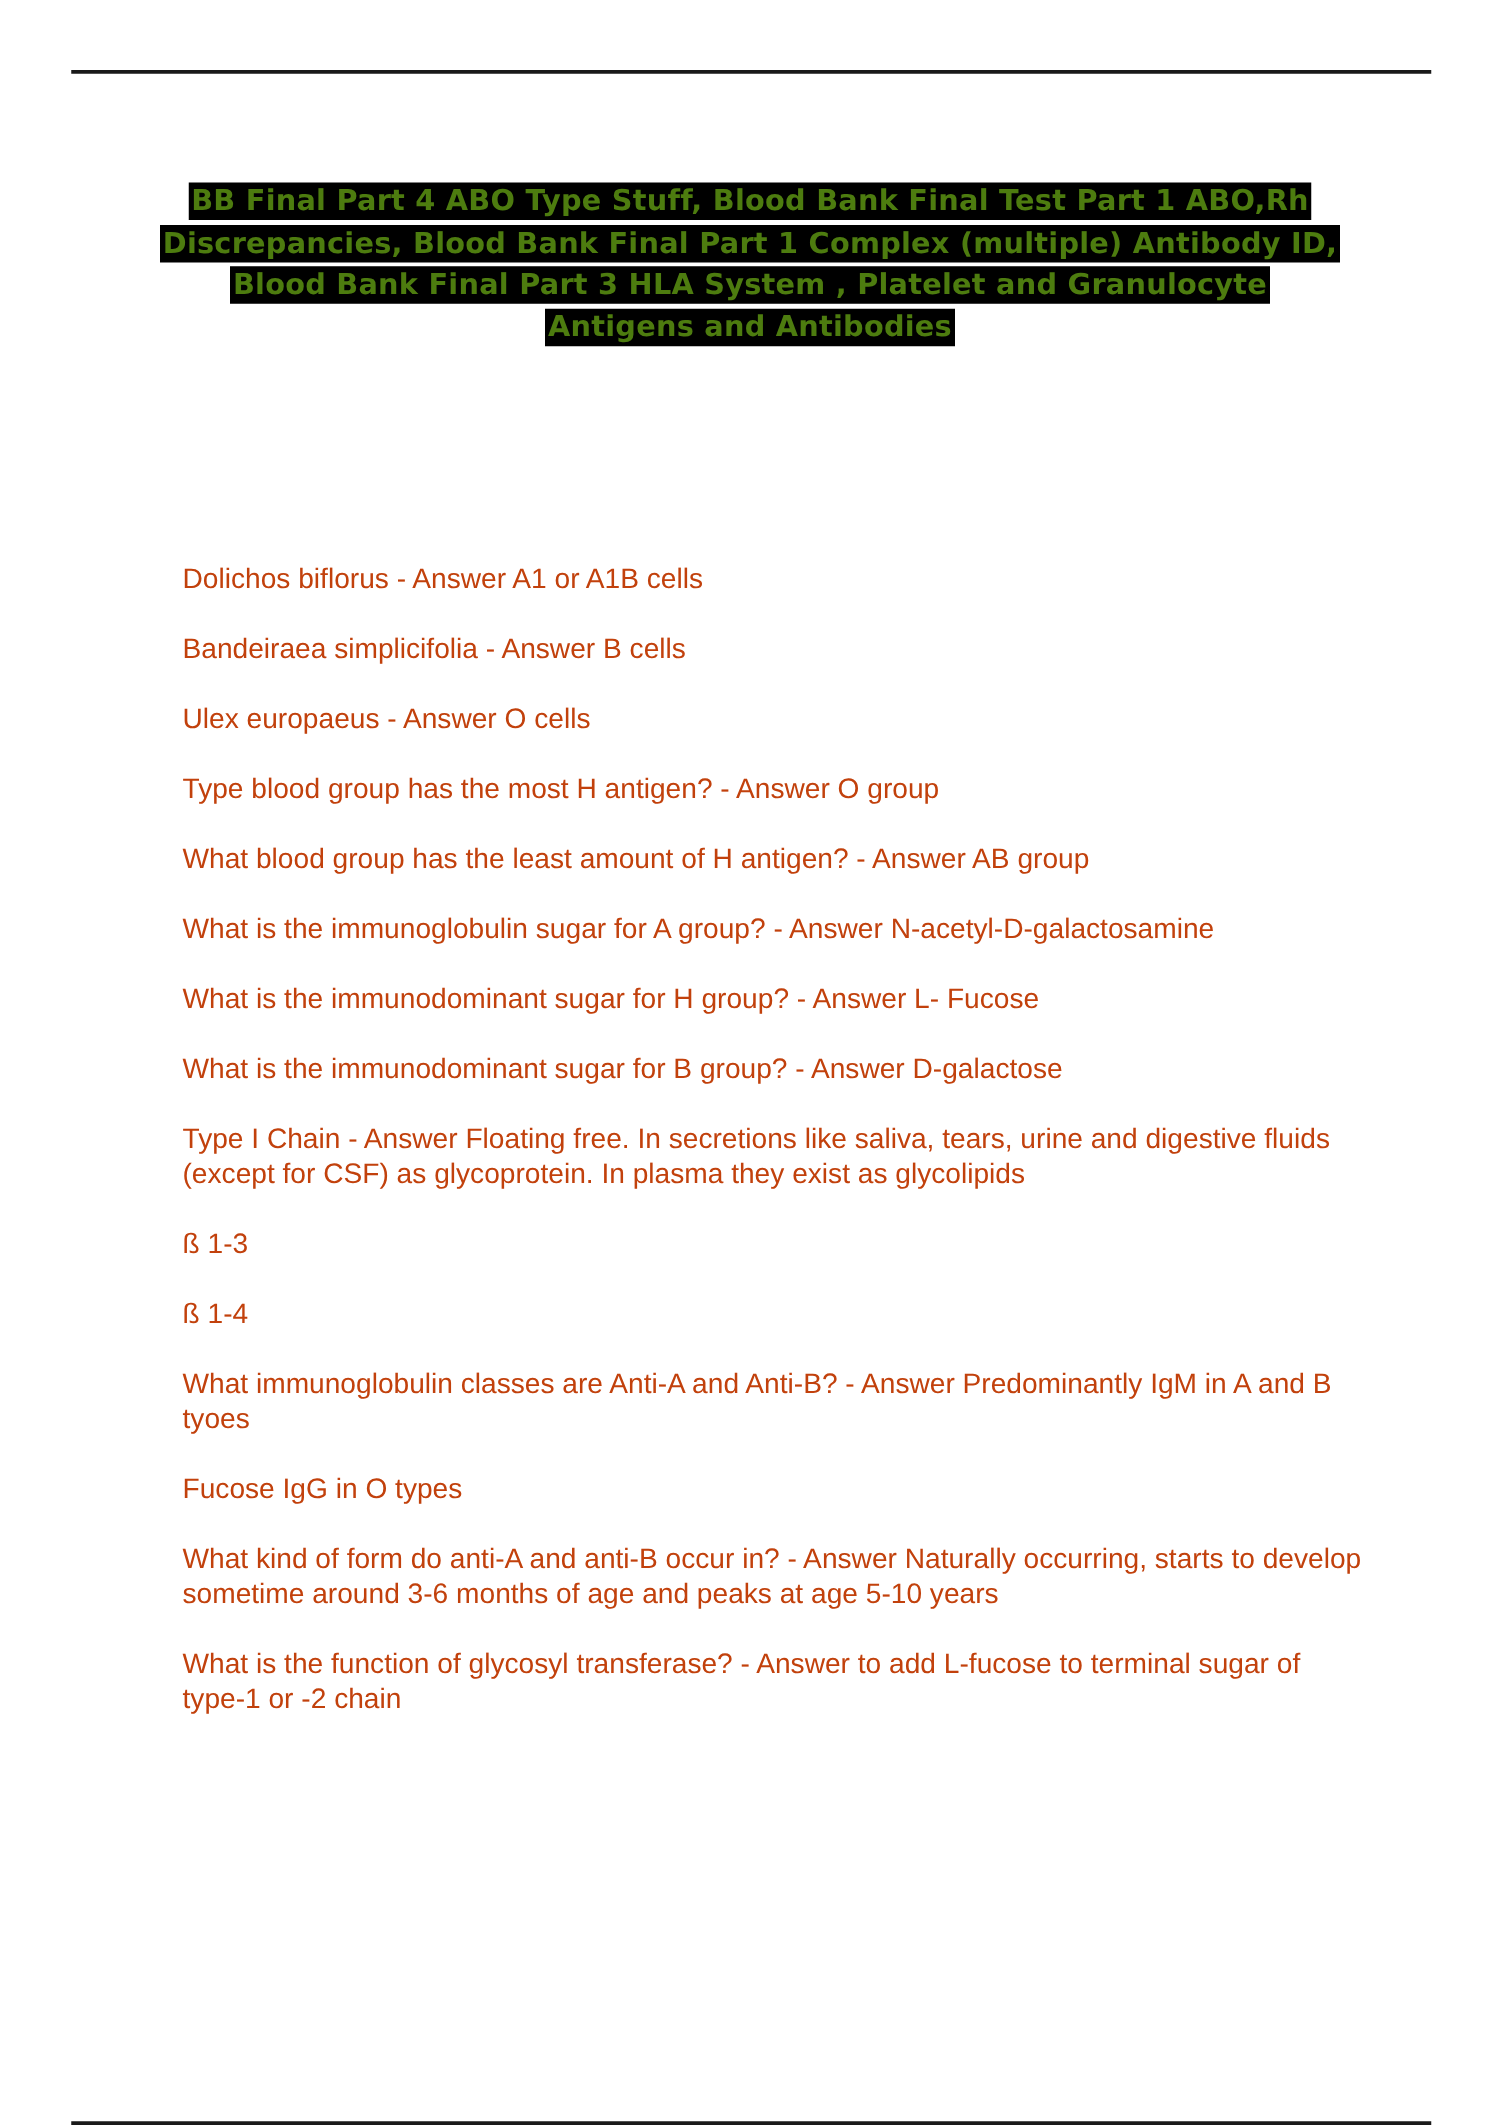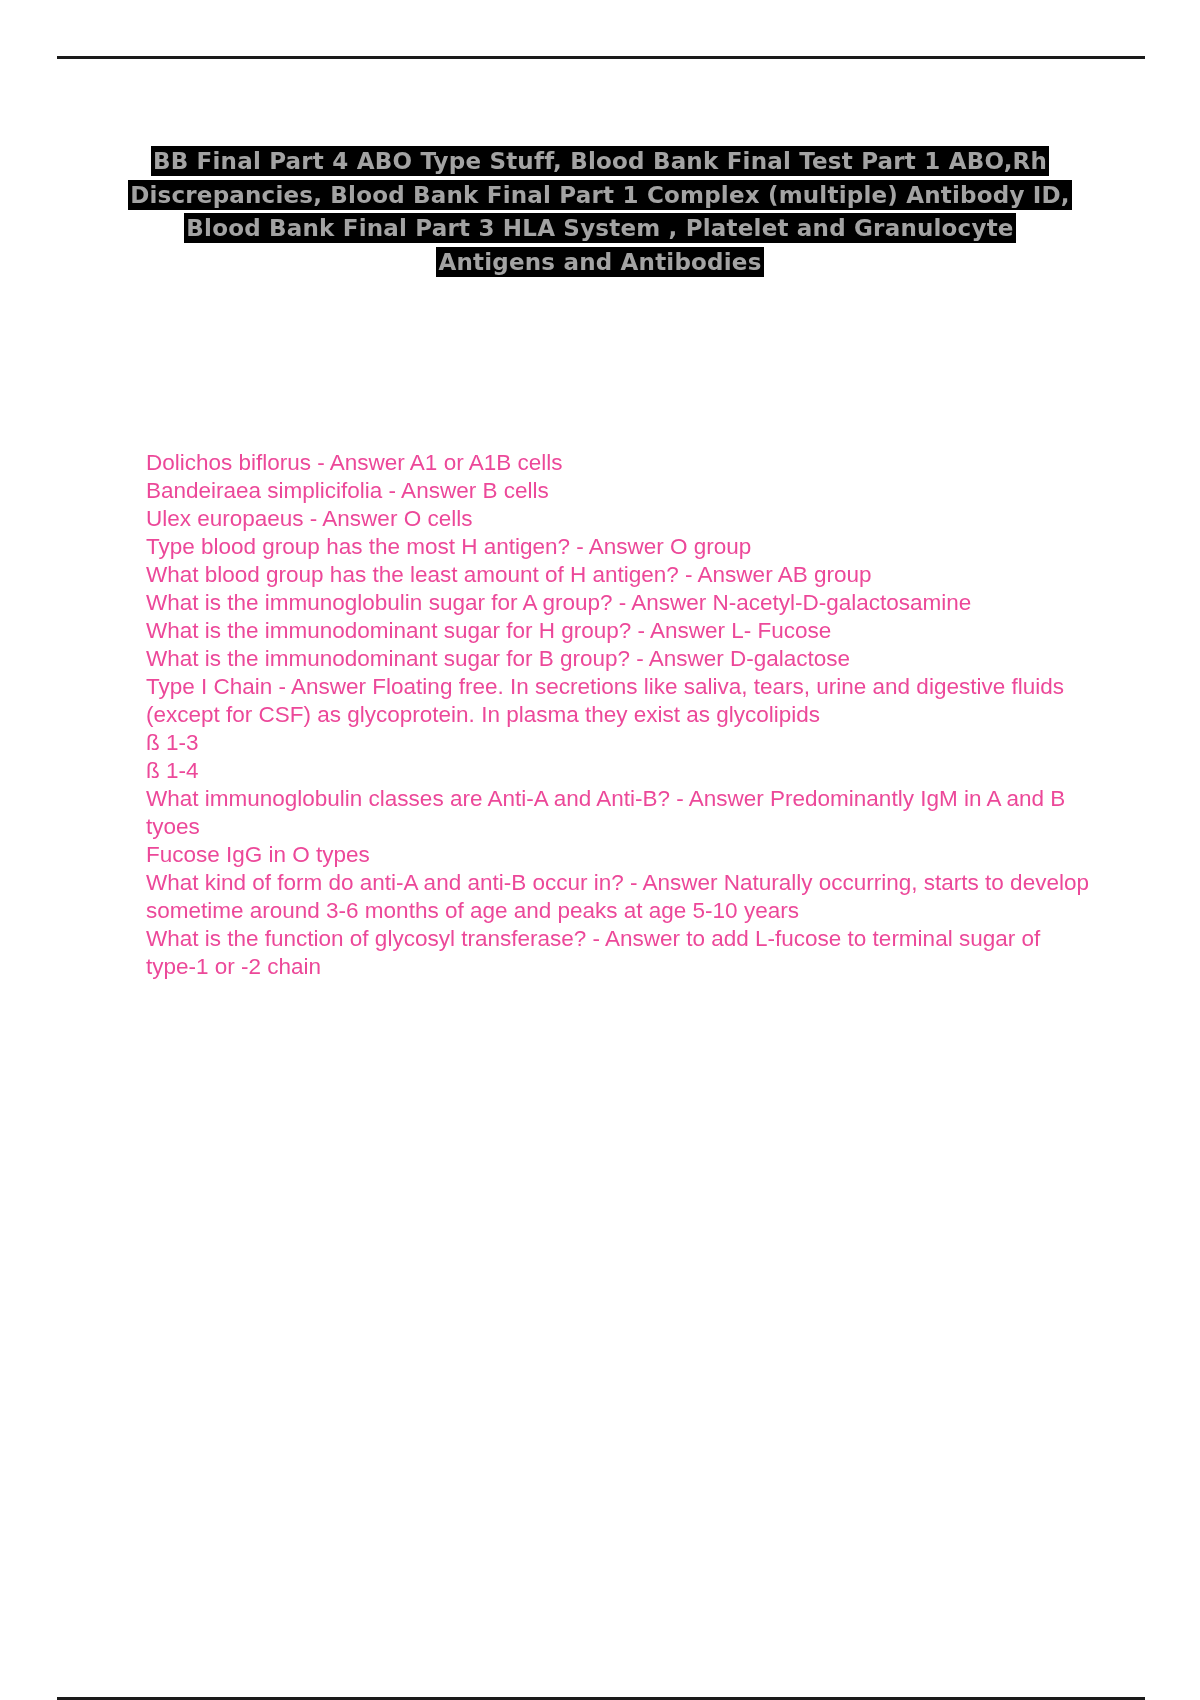--- a/index.html
+++ b/index.html
@@ -1,24 +1,24 @@
 <!DOCTYPE html>
 <html><head>
 <meta charset="utf-8">
 <style>
   html, body { margin:0; padding:0; }
   body { width:1200px; height:1700px; background:#ffffff; position:relative; overflow:hidden; font-family:"Liberation Sans", sans-serif; }
   .rule { position:absolute; left:57px; width:1088px; height:3px; background:#1a1a1a; }
   .rule.top { top:56px; }
   .rule.bottom { top:1697px; }
   .title { position:absolute; left:100px; width:1000px; top:145px; text-align:center; font-family:"DejaVu Sans", sans-serif; font-weight:bold; font-size:23px; line-height:33.5px; letter-spacing:0.2px; }
-  .title .hl { background:#000000; color:#a3a3a3; padding:2px 2px; box-decoration-break:clone; -webkit-box-decoration-break:clone; }
-  .content { position:absolute; left:146px; top:449px; width:950px; color:#ec4899; font-family:"Liberation Sans", sans-serif; font-size:22.5px; }
+  .title .hl { background:#000000; color:#4d7c0f; padding:2px 2px; box-decoration-break:clone; -webkit-box-decoration-break:clone; }
+  .content { position:absolute; left:146px; top:449px; width:950px; color:#c2410c; font-family:"Liberation Sans", sans-serif; font-size:22.5px; }
   .entry { margin:0; line-height:28px; }
-  .entry + .entry { }
+  .entry + .entry { margin-top:28px; }
 </style>
 </head>
 <body>
 
 <div class="rule top"></div>
 
 <h1 class="title" style="margin:0;">
   <span class="hl">BB Final Part 4 ABO Type Stuff, Blood Bank Final Test Part 1 ABO,Rh</span><br>
   <span class="hl">Discrepancies, Blood Bank Final Part 1 Complex (multiple) Antibody ID,</span><br>
   <span class="hl">Blood Bank Final Part 3 HLA System , Platelet and Granulocyte</span><br>

